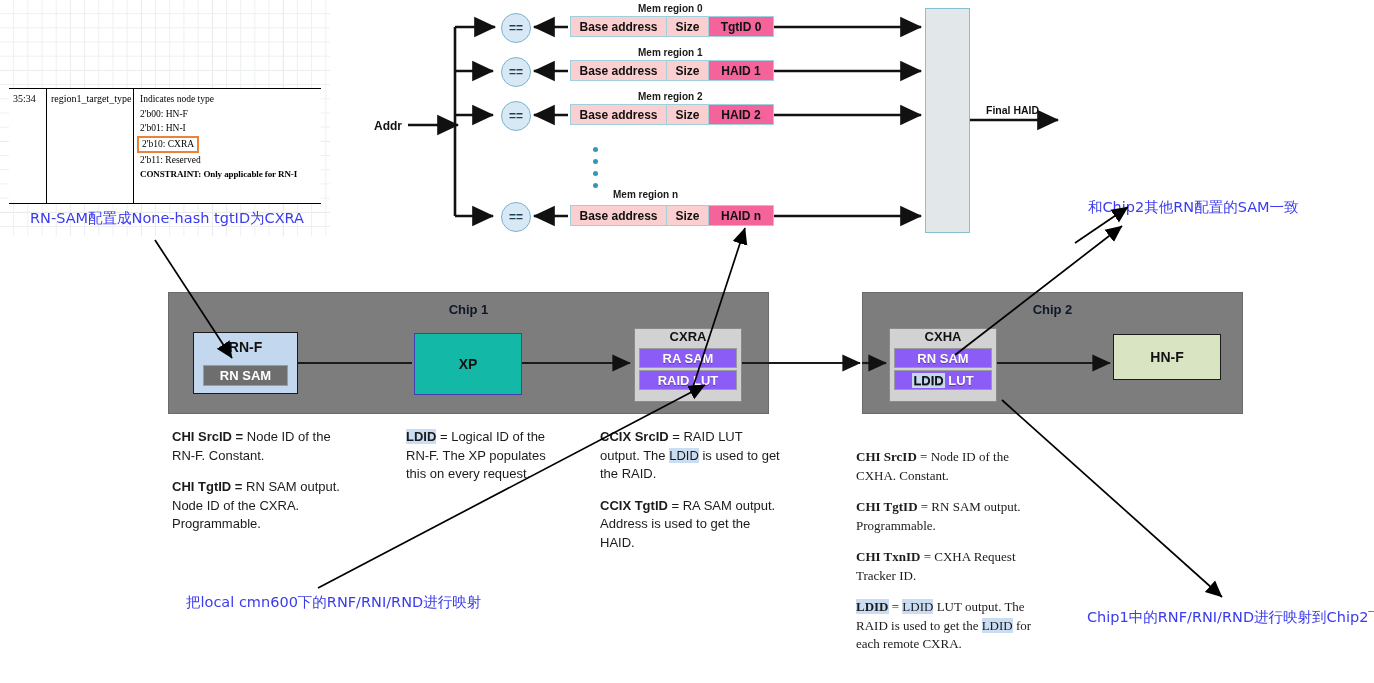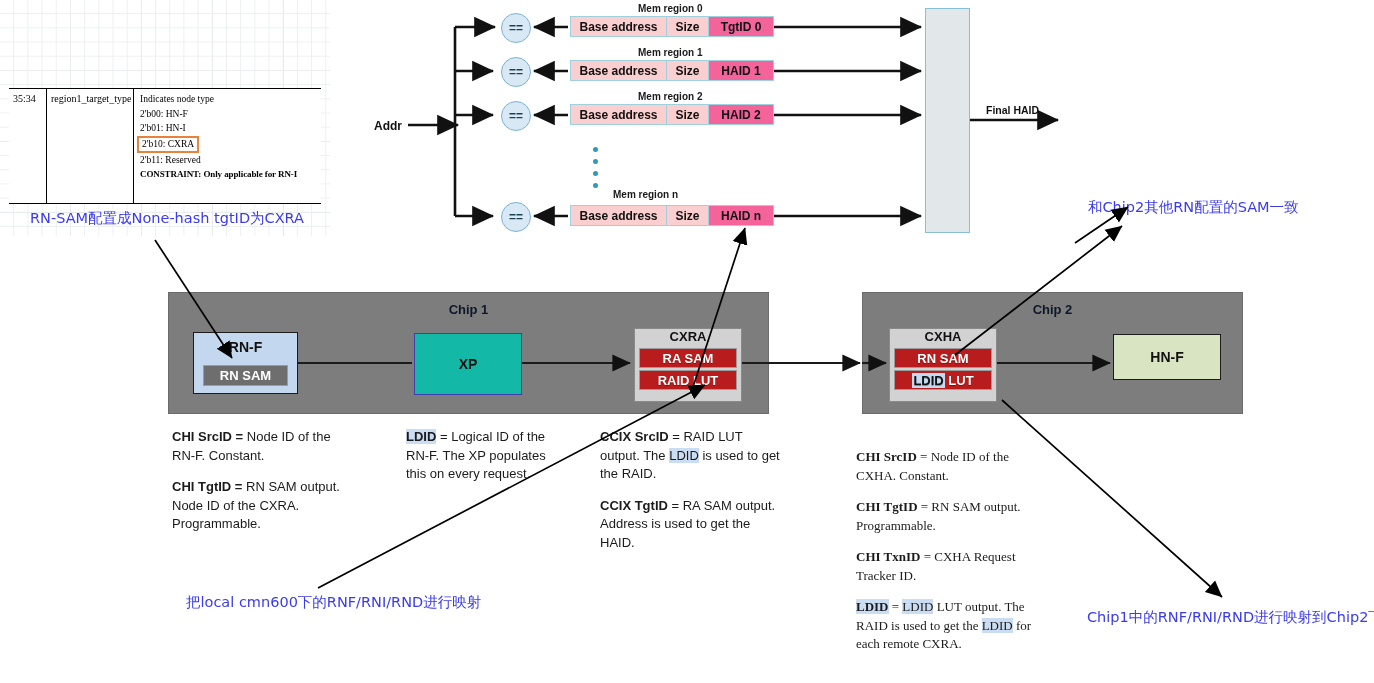--- a/index.html
+++ b/index.html
@@ -112,21 +112,21 @@
   .node.rnf{background:#C3D7EE;border:1.5px solid #1b1b1b;}
   .node.xp{background:#14b8a6;border:1.5px solid #4040B0;}
   .node.hnf{background:#D8E4C2;border:1.5px solid #1b1b1b;}
   .node.cx{background:#D2D2D2;border:1.5px solid #8a8a8a;
            display:block;}
   .node .cx-title{
     text-align:center;font-size:13px;font-weight:bold;color:#111;
     height:17px;
   }
   .subbox{
-    margin:2px 4px;height:20px;background:#b91c1c;
+    margin:2px 4px;height:20px;background:#8b5cf6;
     border:1px solid #9b9b9b;box-sizing:border-box;
     display:flex;align-items:center;justify-content:center;
     color:#ffffff;font-size:13px;font-weight:bold;
     text-shadow:0 1px 0 rgba(0,0,0,.35);
   }
   .rnsam-inner{
     position:absolute;left:9px;right:9px;bottom:7px;height:21px;
     background:#6E6E6E;border:1px solid #9b9b9b;box-sizing:border-box;
     display:flex;align-items:center;justify-content:center;
     color:#ffffff;font-size:13px;font-weight:bold;

